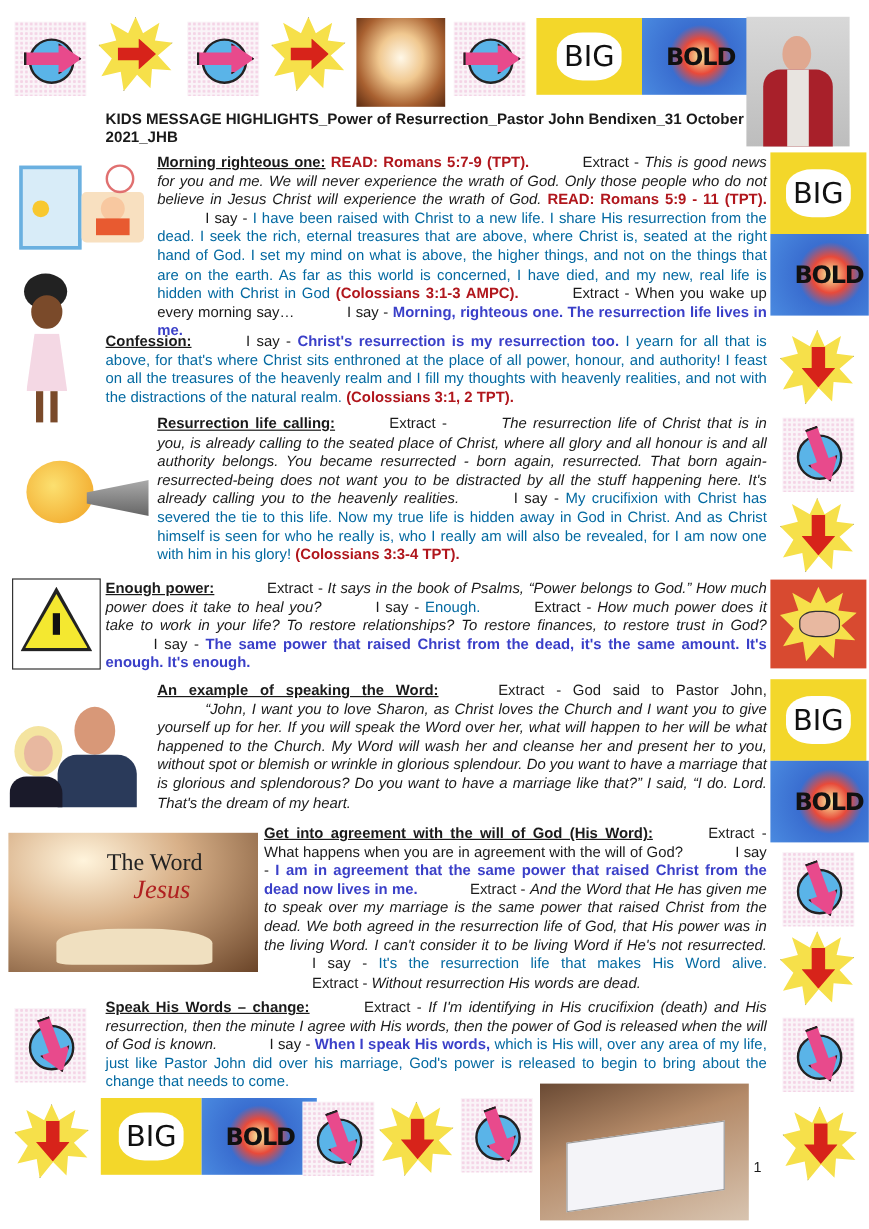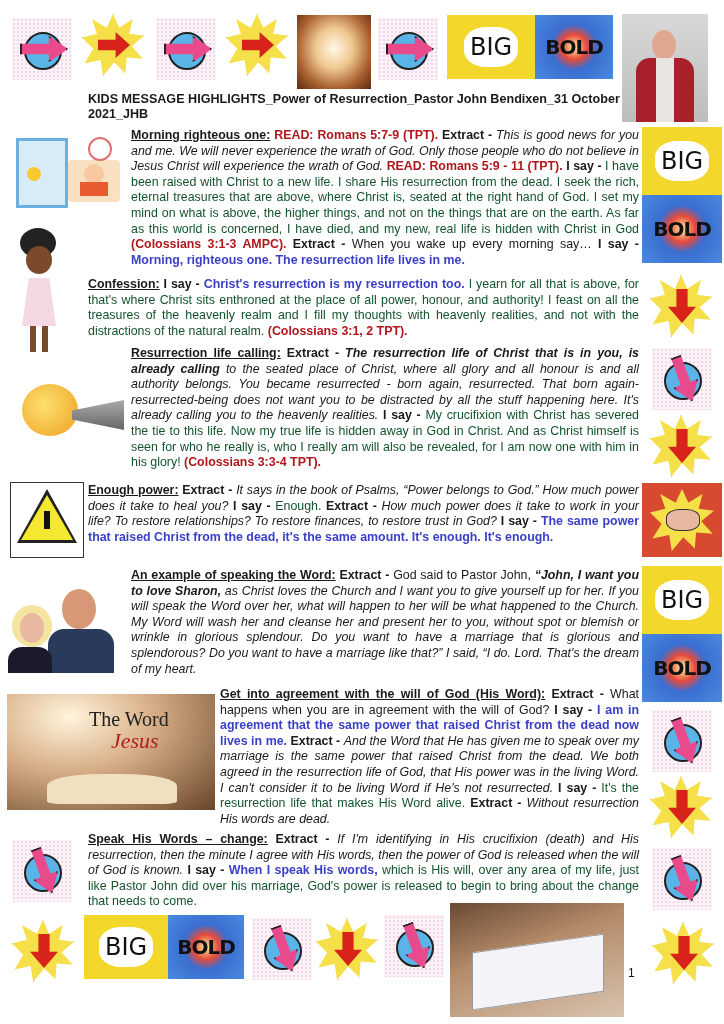--- a/index.html
+++ b/index.html
@@ -1,37 +1,37 @@
 <!DOCTYPE html>
 <html><head>
 <meta charset="utf-8">
 <style>
   html,body{margin:0;padding:0;background:#fff;}
   body{width:724px;height:1024px;position:relative;overflow:hidden;font-family:"Liberation Sans",sans-serif;color:#1a1a1a;}
   .abs{position:absolute;}
   .para{position:absolute;font-size:12.4px;line-height:15.6px;text-align:justify;}
   .h{font-weight:bold;text-decoration:underline;}
-  .b{font-weight:bold;}
+  .b{font-weight:normal;margin-left:40px;}
   .i{font-style:italic;}
   .red{color:#b0161c;font-weight:bold;}
-  .blue{color:#14532d;}
+  .blue{color:#0369a1;}
   .blueb{color:#3a3fc8;font-weight:bold;}
   .title{position:absolute;left:88px;top:92px;font-size:12.6px;font-weight:bold;line-height:15px;width:540px;}
   
   .swoosh{width:60px;height:62px;background:radial-gradient(circle,#f4d4e6 1px,transparent 1.5px) 0 0/4px 4px,#faf4f8;position:absolute;}
   .swoosh .blob{position:absolute;left:12px;top:14px;width:34px;height:34px;border-radius:50%;background:#5ab4e8;border:2px solid #222;}
   .swoosh .arr{position:absolute;left:8px;top:18px;width:44px;height:22px;background:#e84a8c;border:2px solid #222;clip-path:polygon(0 30%,60% 30%,60% 0,100% 50%,60% 100%,60% 70%,0 70%);}
   .swoosh.down .arr{transform:rotate(70deg);}
   .burst{width:62px;height:62px;position:absolute;}
   .burst .star{position:absolute;inset:0;background:#f6e04a;clip-path:polygon(50% 0,60% 22%,82% 8%,76% 32%,100% 35%,80% 52%,98% 72%,72% 70%,70% 96%,52% 78%,34% 100%,30% 74%,4% 80%,18% 56%,0 38%,24% 32%,16% 8%,40% 22%);border:1px solid #999;}
   .burst .ar{position:absolute;left:16px;top:18px;width:32px;height:26px;background:#d7231a;clip-path:polygon(0 30%,55% 30%,55% 0,100% 50%,55% 100%,55% 70%,0 70%);}
   .burst.down .ar{left:18px;top:14px;width:28px;height:34px;clip-path:polygon(30% 0,70% 0,70% 52%,100% 52%,50% 100%,0 52%,30% 52%);}
   .big{position:absolute;background:#f3d72a;display:flex;align-items:center;justify-content:center;}
   .big span{background:#fff;border-radius:40%;padding:6px 6px;font-size:24px;color:#111;font-family:"DejaVu Sans",sans-serif;}
-  .bold{position:absolute;background:radial-gradient(circle,#f8f0a0 0,#e84a3a 25%,#3a6ed0 45%,#4a8ae0 100%);display:flex;align-items:center;justify-content:center;}
+  .bold{position:absolute;background:radial-gradient(circle,#f8f0a0 0,#e84a3a 25%,#3a6ed0 45%,#4a8ae0 100%);display:flex;align-items:center;justify-content:flex-start;padding-left:20px;}
   .bold span{font-size:20px;font-weight:bold;color:#111;font-family:"DejaVu Sans",sans-serif;letter-spacing:-1px;}
   .photo{position:absolute;overflow:hidden;}
   .pageno{position:absolute;left:628px;top:966px;font-size:12px;}
 </style>
 </head>
 <body>
 
 <div class="swoosh" style="left:12px;top:18px;">
     <div class="blob"></div>
     <div class="arr"></div>

